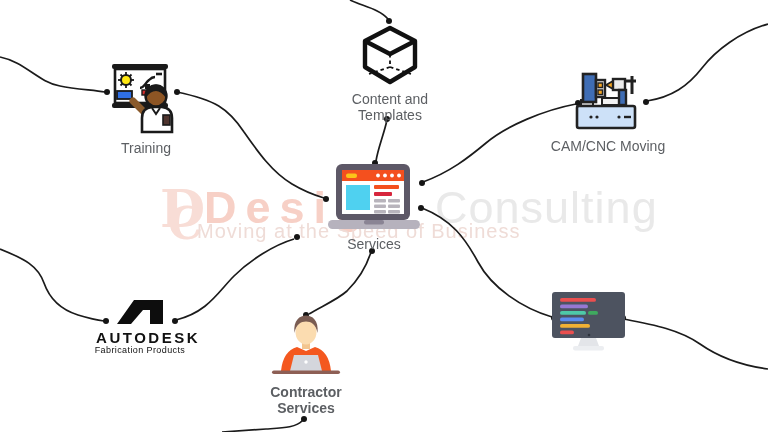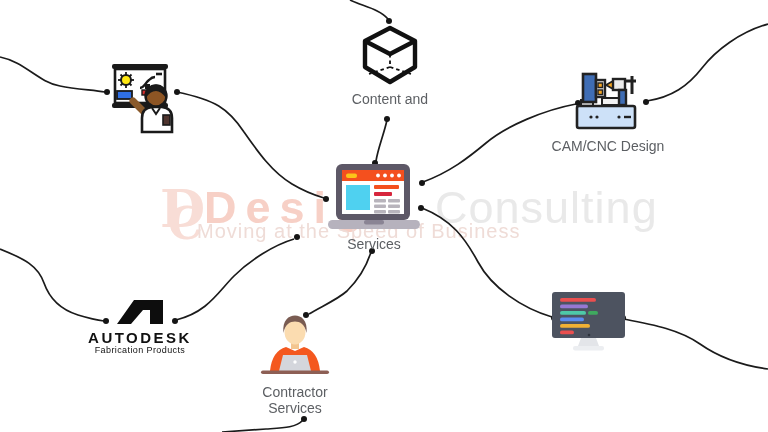--- a/index.html
+++ b/index.html
@@ -22,21 +22,21 @@
   
   #connectors { position:absolute; left:0; top:0; z-index:2; pointer-events:none; }
   #connectors path { fill:none; stroke:#1b1b1b; stroke-width:1.7; }
   #connectors circle { fill:#151515; }
 
   
   .node { position:absolute; z-index:3; text-align:center; }
   .node-label { color:#5c5f63; font-size:14px; line-height:16px; margin-top:2px; }
   .icon-wrap { display:inline-block; }
 
-  .autodesk-word { color:#111; font-weight:700; font-size:15px; letter-spacing:2.5px; line-height:15px; }
+  .autodesk-word { color:#111; font-weight:700; font-size:15px; letter-spacing:2.5px; line-height:15px;text-align:right; }
   .autodesk-sub  { color:#111; font-weight:400; font-size:9px; letter-spacing:0.4px; line-height:11px; }
 </style>
 </head>
 <body>
 
 <div id="stage">
 
   <div>
     <span class="wm-logo-d">D</span>
     <span class="wm-logo-c">C</span>
@@ -100,35 +100,37 @@
         <line x1="50" y1="34.5" x2="54" y2="34.5" stroke="#1a1a1a" stroke-width="2.4"></line>
         <rect x="11" y="33" width="15" height="8" fill="#2f6fe4" stroke="#1a1a1a" stroke-width="1.8"></rect>
         <line x1="27" y1="43" x2="38" y2="54" stroke="#8a5a2b" stroke-width="7" stroke-linecap="round"></line>
         <path d="M36,74 L36,60 Q36,50 46,49 L56,49 Q66,50 66,60 L66,74 Z" fill="#ffffff" stroke="#1a1a1a" stroke-width="2.6"></path>
         <rect x="57" y="57" width="7" height="10" fill="#4e342e" stroke="#1a1a1a" stroke-width="1.6"></rect>
         <circle cx="50" cy="38" r="10.5" fill="#8d5524" stroke="#1a1a1a" stroke-width="2.4"></circle>
         <path d="M39.5,37 A10.5,10.5 0 0 1 60.5,37 L60,40 Q55,33 50,33 Q44,33 40,40 Z" fill="#1a1a1a"></path>
         <path d="M46,50 L50,56 L54,50" fill="none" stroke="#1a1a1a" stroke-width="2"></path>
       </svg>
     </span>
+    <div class="node-label">Training</div>
   </div>
 
   <div class="node" style="left:329px; top:25px; width:122px;">
     <span class="icon-wrap">
       <svg width="62" height="60" viewBox="0 0 62 60">
         <path d="M31,3 L56,16 L56,42 L31,57 L6,42 L6,16 Z" fill="none" stroke="#111" stroke-width="4.4" stroke-linejoin="round"></path>
         <path d="M6,16 L31,29 L56,16" fill="none" stroke="#111" stroke-width="4.4" stroke-linejoin="round"></path>
         <g stroke="#111" stroke-width="1.8" stroke-dasharray="3.5,3" fill="none">
           <line x1="31" y1="29" x2="31" y2="42"></line>
           <line x1="31" y1="42" x2="10" y2="49"></line>
           <line x1="31" y1="42" x2="52" y2="49"></line>
         </g>
       </svg>
     </span>
     <div class="node-label">Content and</div>
+    <div class="node-label" style="margin-top:0;">Templates</div>
   </div>
 
   <div class="node" style="left:538px; top:68px; width:140px;">
     <span class="icon-wrap">
       <svg width="66" height="64" viewBox="0 0 66 64">
         <rect x="6" y="32" width="12" height="7" fill="#e0e0e0" stroke="#222" stroke-width="2"></rect>
         <rect x="2" y="38" width="58" height="22" rx="2" fill="#cde1f8" stroke="#222" stroke-width="2.6"></rect>
         <circle cx="16" cy="49" r="1.6" fill="#222"></circle>
           <circle cx="22" cy="49" r="1.6" fill="#222"></circle>
         <circle cx="44" cy="49" r="1.6" fill="#222"></circle>
@@ -138,21 +140,21 @@
         <rect x="23" y="15" width="4.5" height="4.5" fill="#f5a623" stroke="#222" stroke-width="1.4"></rect>
         <rect x="23" y="22" width="4.5" height="4.5" fill="#f5a623" stroke="#222" stroke-width="1.4"></rect>
         <rect x="27" y="30" width="17" height="7" fill="#f2f2f2" stroke="#222" stroke-width="2"></rect>
         <polygon points="31,17 38,13 38,21" fill="#f5a623" stroke="#222" stroke-width="1.8"></polygon>
         <rect x="38" y="11" width="12" height="11" fill="#ececec" stroke="#222" stroke-width="2.4"></rect>
         <rect x="44" y="22" width="7" height="15" fill="#3f6db4" stroke="#222" stroke-width="2.4"></rect>
         <line x1="57" y1="8" x2="57" y2="26" stroke="#222" stroke-width="3"></line>
         <line x1="50" y1="13" x2="61" y2="13" stroke="#222" stroke-width="3"></line>
       </svg>
     </span>
-    <div class="node-label">CAM/CNC Design</div>
+    <div class="node-label">CAM/CNC Moving</div>
   </div>
 
   <div class="node" style="left:326px; top:164px; width:96px;">
     <span class="icon-wrap">
       <svg width="92" height="66" viewBox="0 0 92 66">
         <rect x="8" y="0" width="74" height="56" rx="6" fill="#5d5867"></rect>
         <rect x="14" y="6" width="62" height="44" fill="#ffffff"></rect>
         <rect x="14" y="6" width="62" height="11" fill="#f4501e"></rect>
         <rect x="18" y="9.5" width="11" height="4.5" rx="2" fill="#fcc419"></rect>
         <circle cx="50" cy="11.5" r="1.9" fill="#fff"></circle>
@@ -180,21 +182,21 @@
   <div class="node" style="left:80px; top:296px; width:120px;">
     <span class="icon-wrap">
       <svg width="48" height="30" viewBox="0 0 48 30">
         <path d="M1,28 L18,4 L47,4 L47,28 L34,28 L34,14 L27,14 L15,28 Z" fill="#0d0d0d"></path>
       </svg>
     </span>
     <div class="autodesk-word">AUTODESK</div>
     <div class="autodesk-sub">Fabrication Products</div>
   </div>
 
-  <div class="node" style="left:254px; top:314px; width:82px;">
+  <div class="node" style="left:265px; top:314px; width:82px;font-weight:bold;">
     <span class="icon-wrap">
       <svg width="80" height="64" viewBox="0 0 80 64">
         <rect x="36" y="26" width="8" height="9" fill="#f3c58f"></rect>
         <ellipse cx="40" cy="18" rx="10.5" ry="12.5" fill="#fbdcb0"></ellipse>
         <path d="M28.5,19 C27,6 34,1.5 40,1.5 C46,1.5 53,6 51.5,19 C50,10 45,7.5 40,7.5 C35,7.5 30,10 28.5,19 Z" fill="#7a5c52"></path>
         <path d="M15,57 Q17,37 31,33 L40,37 L49,33 Q63,37 65,57 Z" fill="#f4581f"></path>
         <polygon points="28,41 52,41 56,57 24,57" fill="#d4d6dc"></polygon>
         <circle cx="40" cy="48" r="1.7" fill="#ffffff"></circle>
         <rect x="6" y="56.5" width="68" height="3.6" rx="1.8" fill="#8d5f55"></rect>
       </svg>

